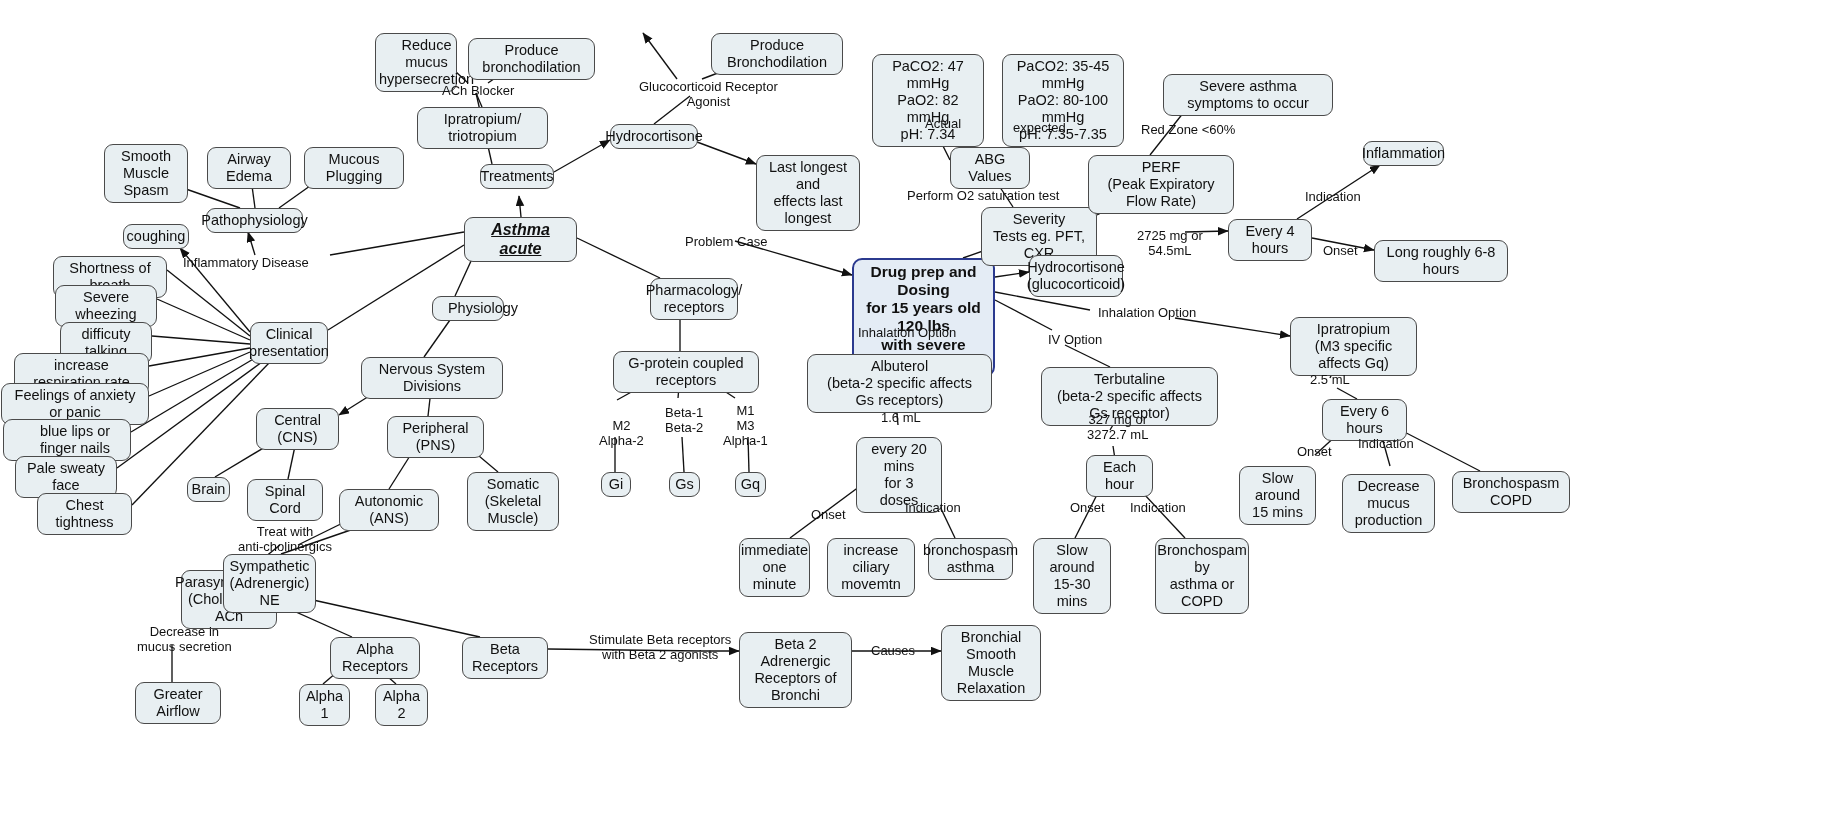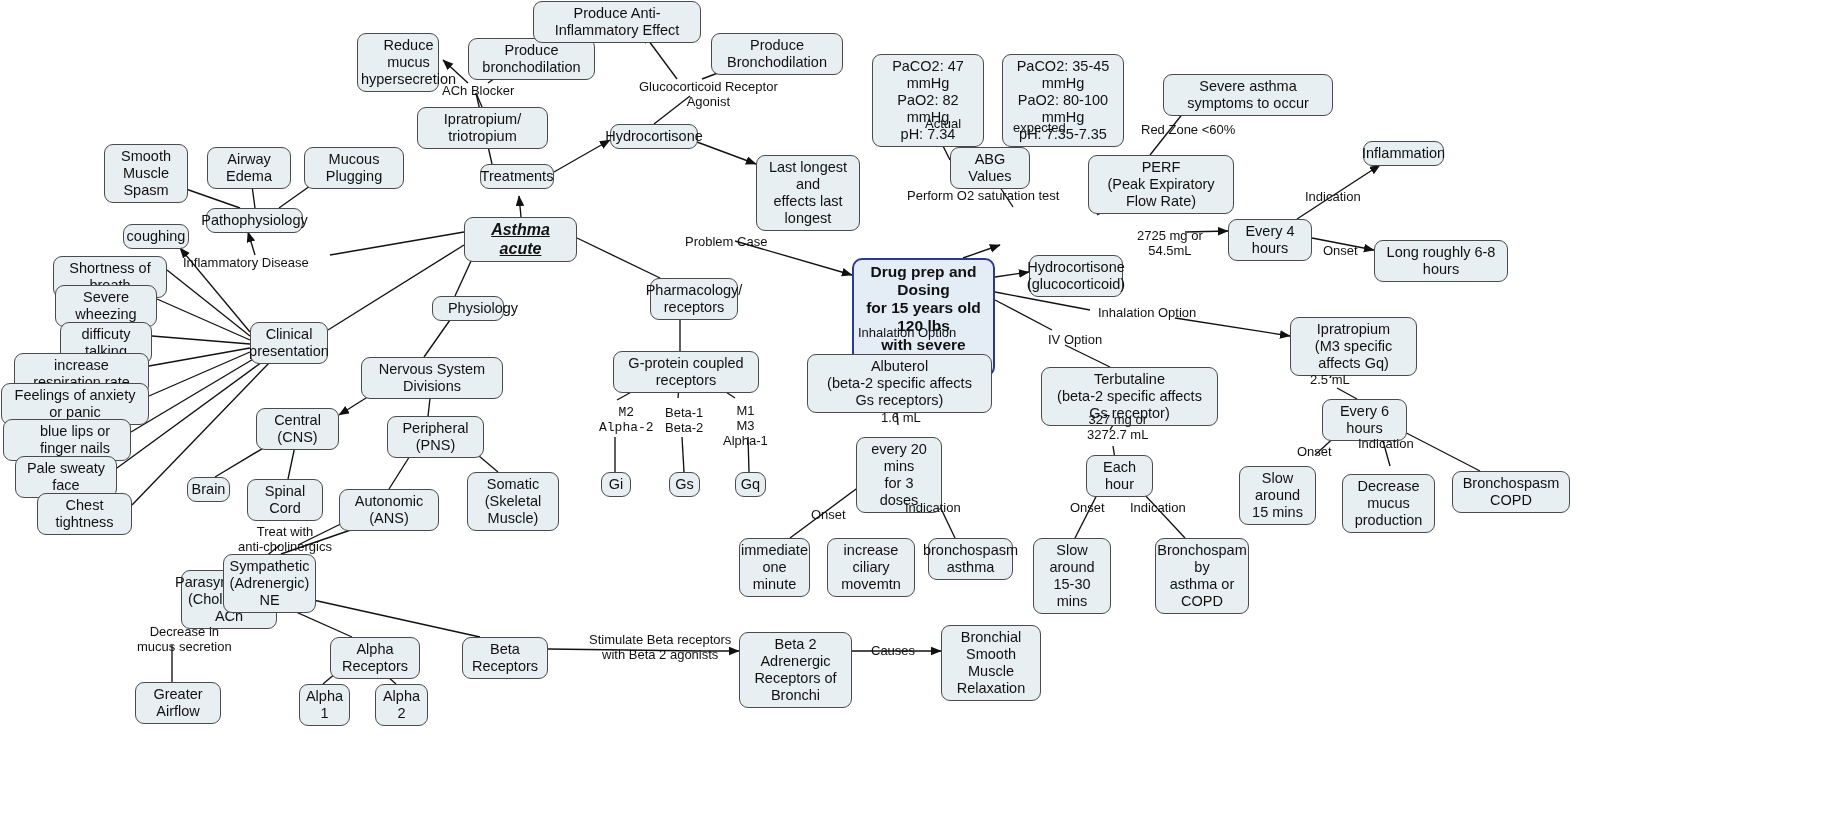--- a/index.html
+++ b/index.html
@@ -115,24 +115,23 @@
       <line x1="1387" y1="423" x2="1480" y2="471"></line>
 
       <line x1="548" y1="649" x2="700" y2="651"></line>
       <line x1="700" y1="651" x2="739" y2="651" marker-end="url(#ar)"></line>
       <line x1="852" y1="651" x2="941" y2="651" marker-end="url(#ar)"></line>
     </g>
   </svg>
 <div class="node root" style="left: 464px; top: 217px; width: 113px; min-height: 42px;">Asthma acute</div>
     <div class="node" style="left: 480px; top: 164px; width: 74px; min-height: 25px;">Treatments</div>
     <div class="node" style="left: 417px; top: 107px; width: 131px; min-height: 24px;">Ipratropium/ triotropium</div>
-    <div class="node" style="left: 357px; top: 33px; width: 82px; min-height: 38px; padding-left: 29px;">Reduce mucus
+    <div class="node" style="left: 375px; top: 33px; width: 82px; min-height: 38px; padding-left: 29px;">Reduce mucus
 hypersecretion</div>
     <div class="node" style="left: 468px; top: 38px; width: 127px; min-height: 25px;">Produce bronchodilation</div>
-    <div class="node" style="left: 533px; top: 1px; width: 168px; min-height: 25px;">Produce Anti-Inflammatory Effect</div>
     <div class="node" style="left: 711px; top: 33px; width: 132px; min-height: 24px;">Produce Bronchodilation</div>
     <div class="node" style="left: 610px; top: 124px; width: 88px; min-height: 24px;">Hydrocortisone</div>
     <div class="node" style="left: 756px; top: 155px; width: 104px; min-height: 38px;">Last longest and
 effects last longest</div>
     <div class="node" style="left: 206px; top: 208px; width: 97px; min-height: 24px;">Pathophysiology</div>
     <div class="node" style="left: 104px; top: 144px; width: 84px; min-height: 38px;">Smooth Muscle
 Spasm</div>
     <div class="node" style="left: 207px; top: 147px; width: 84px; min-height: 24px;">Airway Edema</div>
     <div class="node" style="left: 304px; top: 147px; width: 100px; min-height: 24px;">Mucous Plugging</div>
     <div class="node" style="left: 250px; top: 322px; width: 78px; min-height: 40px;">Clinical
@@ -171,20 +170,22 @@
 Relaxation</div>
     <div class="node" style="left: 650px; top: 278px; width: 88px; min-height: 38px;">Pharmacology/
 receptors</div>
     <div class="node" style="left: 613px; top: 351px; width: 146px; min-height: 24px;">G-protein coupled receptors</div>
     <div class="node" style="left: 601px; top: 472px; width: 30px; min-height: 24px;">Gi</div>
     <div class="node" style="left: 669px; top: 472px; width: 31px; min-height: 24px;">Gs</div>
     <div class="node" style="left: 735px; top: 472px; width: 31px; min-height: 24px;">Gq</div>
     <div class="node center" style="left: 852px; top: 258px; width: 143px; min-height: 58px;">Drug prep and Dosing
 for 15 years old 120 lbs
 with severe asthma</div>
+    <div class="node" style="left: 981px; top: 207px; width: 116px; min-height: 38px;">Severity
+Tests eg. PFT, CXR</div>
     <div class="node" style="left: 950px; top: 147px; width: 80px; min-height: 24px;">ABG Values</div>
     <div class="node" style="left: 872px; top: 54px; width: 112px; min-height: 53px;">PaCO2: 47 mmHg
 PaO2: 82 mmHg
 pH: 7.34</div>
     <div class="node" style="left: 1002px; top: 54px; width: 122px; min-height: 53px;">PaCO2: 35-45 mmHg
 PaO2: 80-100 mmHg
 pH: 7.35-7.35</div>
     <div class="node" style="left: 1163px; top: 74px; width: 170px; min-height: 24px;">Severe asthma symptoms to occur</div>
     <div class="node" style="left: 1088px; top: 155px; width: 146px; min-height: 38px;">PERF
 (Peak Expiratory Flow Rate)</div>
@@ -237,21 +238,21 @@
     <div class="lbl" style="left: 881px; top: 410px;">1.6 mL</div>
     <div class="lbl" style="left: 1087px; top: 412px;">327 mg or
 3272.7 mL</div>
     <div class="lbl" style="left: 1310px; top: 372px;">2.5 mL</div>
     <div class="lbl" style="left: 811px; top: 507px;">Onset</div>
     <div class="lbl" style="left: 905px; top: 500px;">Indication</div>
     <div class="lbl" style="left: 1070px; top: 500px;">Onset</div>
     <div class="lbl" style="left: 1130px; top: 500px;">Indication</div>
     <div class="lbl" style="left: 1297px; top: 444px;">Onset</div>
     <div class="lbl" style="left: 1358px; top: 436px;">Indication</div>
-    <div class="lbl" style="left: 599px; top: 405px; font-family: Liberation Mono, monospace;">M2
+    <div class="lbl" style="left: 599px; top: 418px;">M2
 Alpha-2</div>
     <div class="lbl" style="left: 665px; top: 405px;">Beta-1
 Beta-2</div>
     <div class="lbl" style="left: 723px; top: 403px;">M1
 M3
 Alpha-1</div>
     <div class="lbl" style="left: 238px; top: 524px;">Treat with
 anti-cholinergics</div>
     <div class="lbl" style="left: 137px; top: 624px;">Decrease in
 mucus secretion</div>

